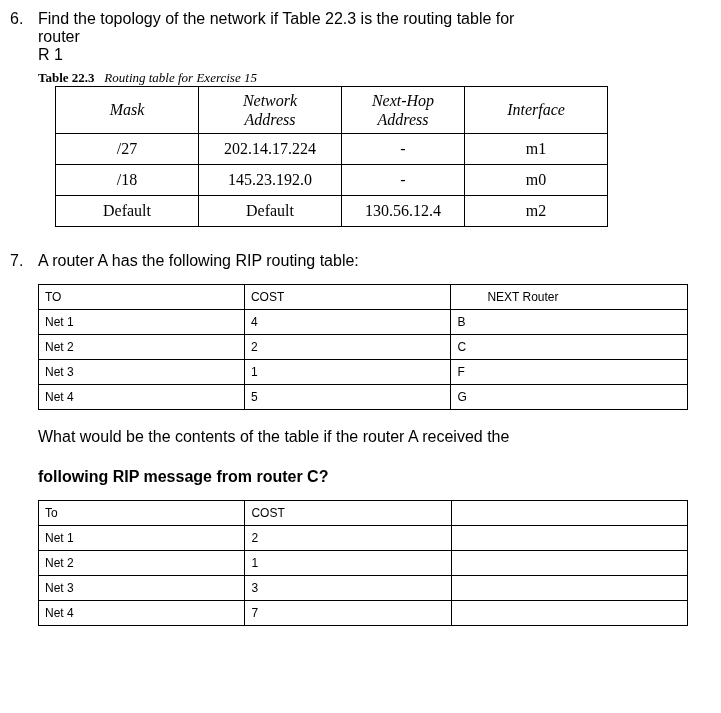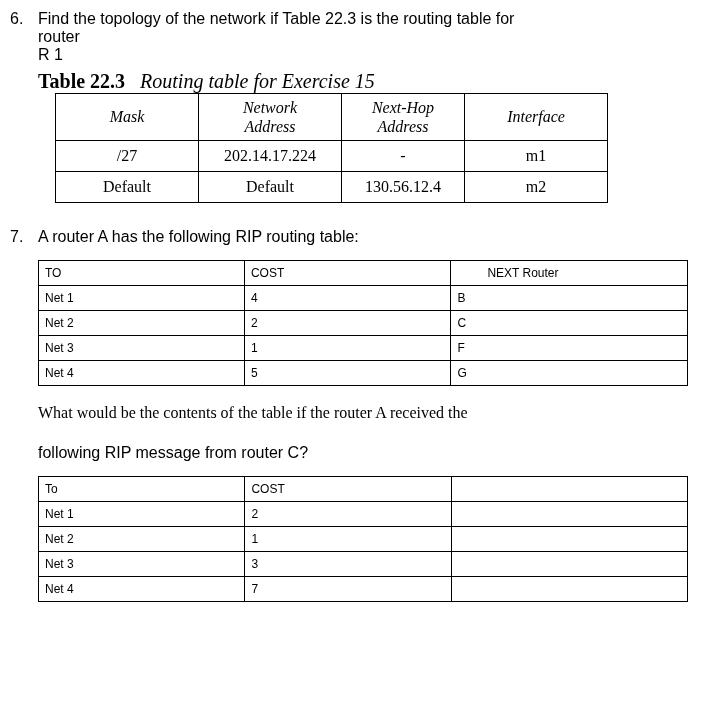--- a/index.html
+++ b/index.html
@@ -26,21 +26,21 @@
     .q-body {
       flex: 1;
     }
     .indent {
       margin-left: 28px;
     }
     .table-caption {
       margin-left: 28px;
       margin-top: 6px;
       font-family: "Times New Roman", Times, serif;
-      font-size: 20px;
+      font-size: 13px;
     }
     .table-caption .bold {
       font-weight: bold;
     }
     .table-caption .italic {
       font-style: italic;
     }
     table {
       border-collapse: collapse;
       font-family: "Times New Roman", Times, serif;
@@ -80,21 +80,20 @@
       font-weight: normal;
       height: 20px;
     }
     .table-generic .col-a { width: 200px; }
     .table-generic .col-b { width: 200px; }
     .table-generic .col-c { width: 200px; padding-left: 36px; }
     .para {
       margin-left: 28px;
       margin-top: 18px;
       margin-bottom: 22px;
-      font-family: Liberation Serif, serif;
     }
   </style>
 </head>
 <body>
 
 <div class="question-block">
   <div class="q-line">
     <div class="q-num">6.</div>
     <div class="q-body">Find the topology of the network if Table 22.3 is the routing table for</div>
   </div>
@@ -113,20 +112,26 @@
       <th class="col-hop"><span style="display:inline-block;white-space:pre-line;line-height:1.2;">Next-Hop<br>Address</span></th>
       <th class="col-if">Interface</th>
     </tr>
     <tr>
       <td>/27</td>
       <td>202.14.17.224</td>
       <td>-</td>
       <td>m1</td>
     </tr>
     <tr>
+      <td>/18</td>
+      <td>145.23.192.0</td>
+      <td>-</td>
+      <td>m0</td>
+    </tr>
+    <tr>
       <td>Default</td>
       <td>Default</td>
       <td>130.56.12.4</td>
       <td>m2</td>
     </tr>
   </tbody>
     </table>
 </div>
 
 <div class="question-block">
@@ -159,21 +164,21 @@
     </tr>
     <tr>
       <td>Net 4</td>
       <td>5</td>
       <td>G</td>
     </tr>
   </tbody>
     </table>
 
   <div class="para">What would be the contents of the table if the router A received the</div>
-  <div class="indent" style="margin-top:12px;">following RIP message from router C?</div>
+  <div class="indent" style="margin-top:12px;font-weight:bold;">following RIP message from router C?</div>
 
   <table class="table-generic" style="margin-top:14px;">
     <tbody>
         <tr>
       <td class="col-a">To</td>
       <td class="col-b">COST</td>
       <td class="col-c"></td>
     </tr>
     <tr>
       <td>Net 1</td>

